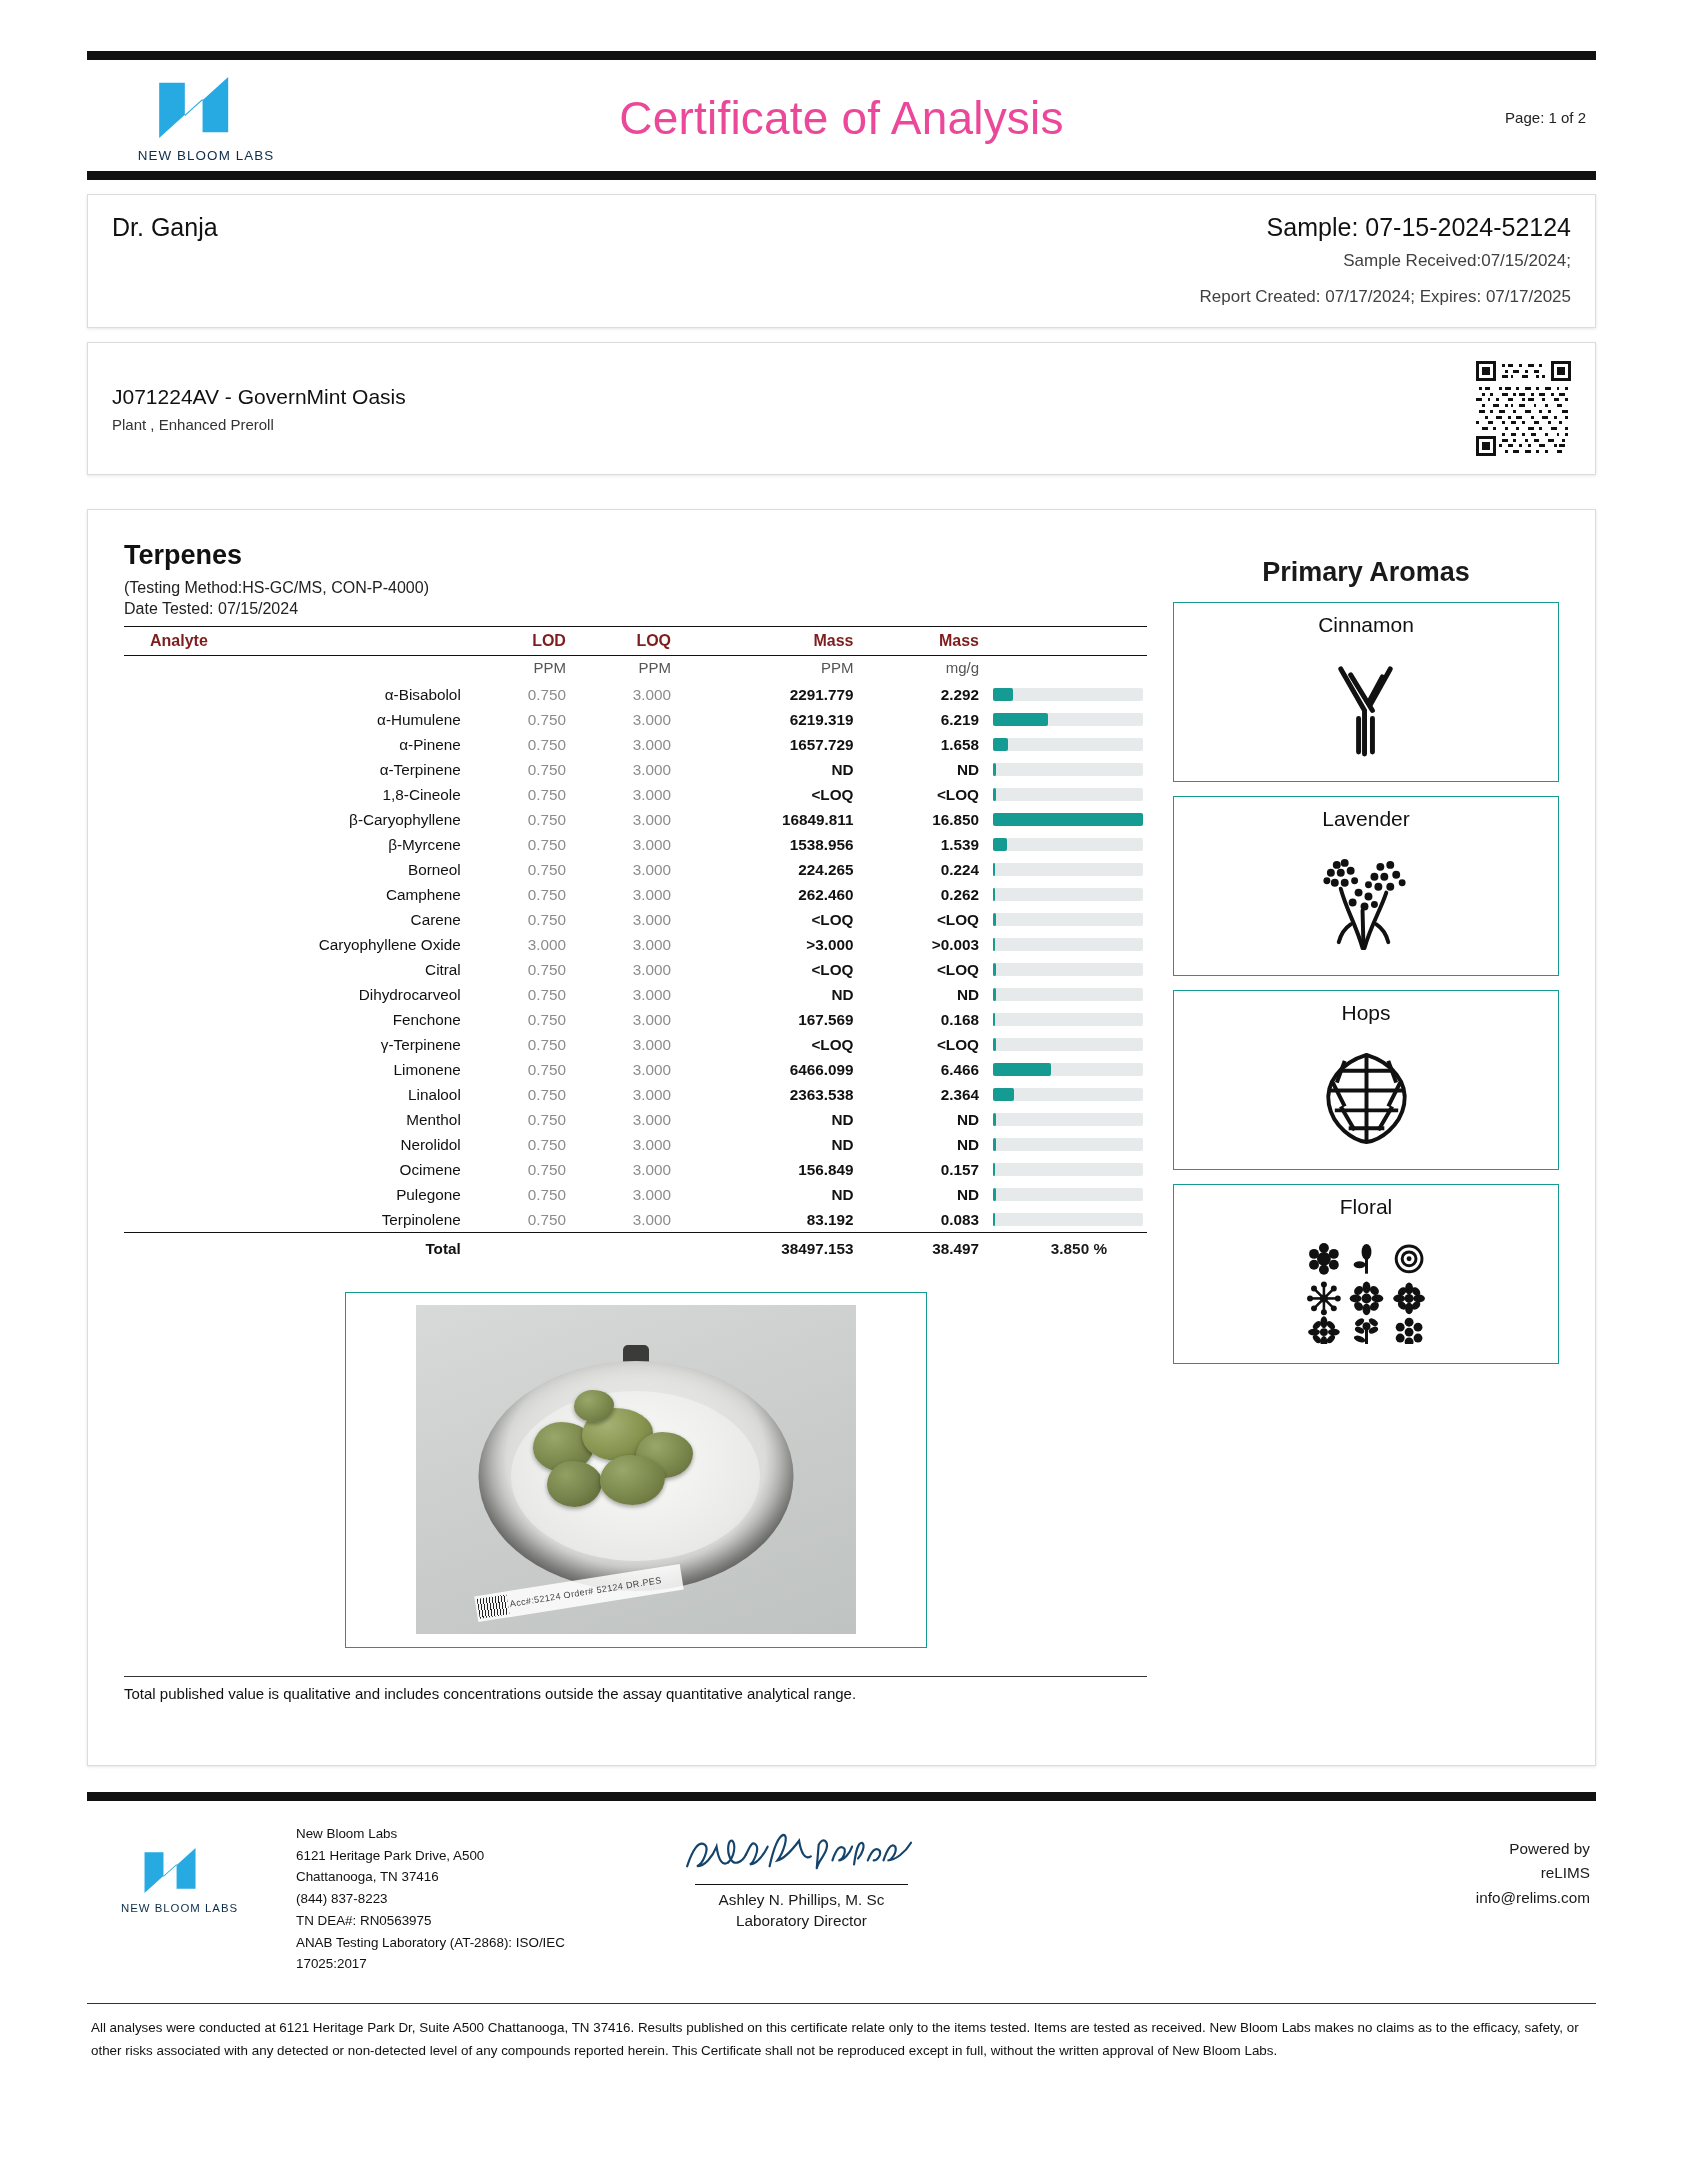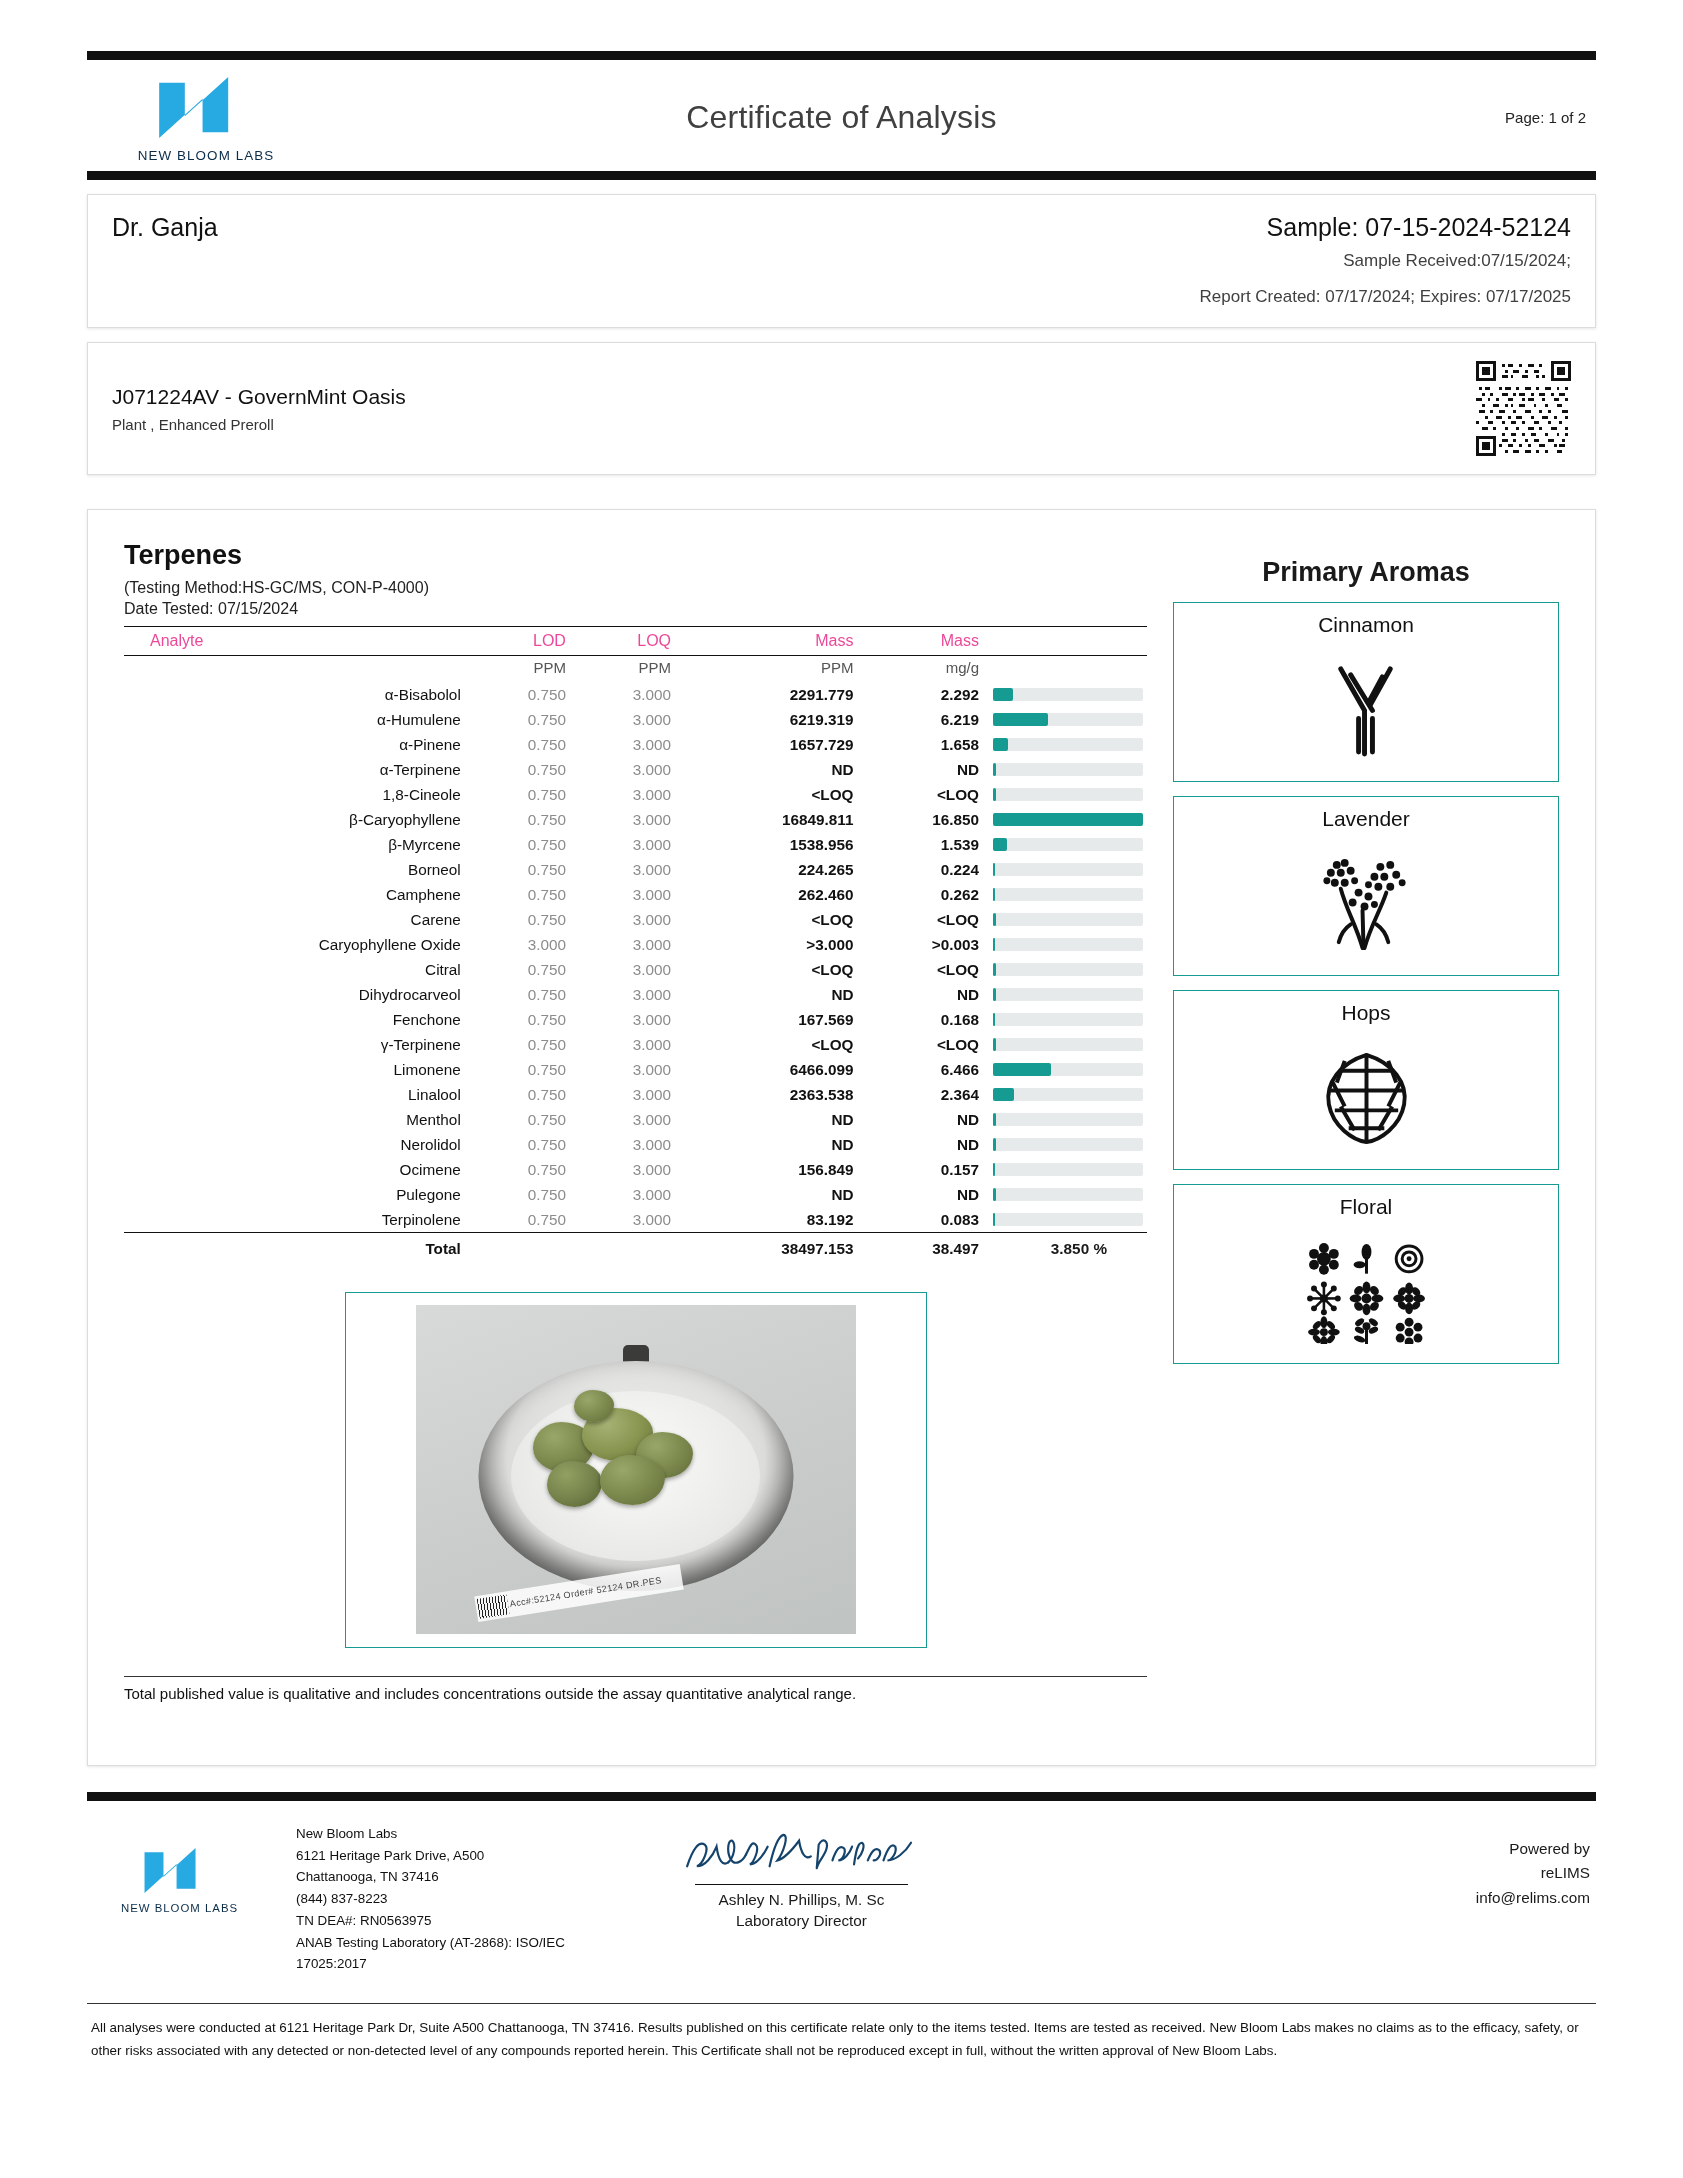--- a/index.html
+++ b/index.html
@@ -37,23 +37,23 @@
   .logo-text {
     font-size: 13.4px;
     letter-spacing: 1.1px;
     color: #0b2d4a;
     margin-top: 6px;
     font-weight: 500;
   }
   .doc-title {
     flex: 1;
     text-align: center;
-    font-size: 32px;
+    font-size: 46px;
     font-weight: 400;
-    color: #404040;
+    color: #ec4899;
     letter-spacing: 0.2px;
   }
   .page-num {
     width: 218px;
     text-align: right;
     font-size: 15px;
     color: #222;
   }
   .header-rule { height: 9px; background: #111111; }
 
@@ -90,22 +90,22 @@
   .left-col { flex: 1 1 auto; min-width: 0; }
   .right-col { width: 386px; flex: 0 0 386px; }
 
   h2.section-title { font-size: 27px; font-weight: 700; margin: 0 0 8px 0; color: #111; }
   .method { font-size: 16px; color: #222; margin-bottom: 3px; }
   .date-tested { font-size: 16px; color: #222; margin-bottom: 8px; }
 
   
   table.terp { width: 100%; border-collapse: collapse; font-size: 15.3px; }
   table.terp th {
-    font-weight: 400;
-    color: #ec4899;
+    font-weight: 700;
+    color: #7f1d1d;
     padding: 5px 4px;
     text-align: right;
     font-size: 16px;
   }
   table.terp th.analyte { text-align: left; padding-left: 26px; }
   table.terp tr.head-top th { border-bottom: 1px solid #111; border-top: 1px solid #111; }
   table.terp tr.units th { font-weight: 400; color: #555; font-size: 15px; padding-top: 3px; padding-bottom: 6px; }
   table.terp td { padding: 3.5px 4px; text-align: right; white-space: nowrap; }
   td.analyte { text-align: left; padding-left: 26px; color: #111; }
   td.lod, td.loq { color: #8c8c8c; }

